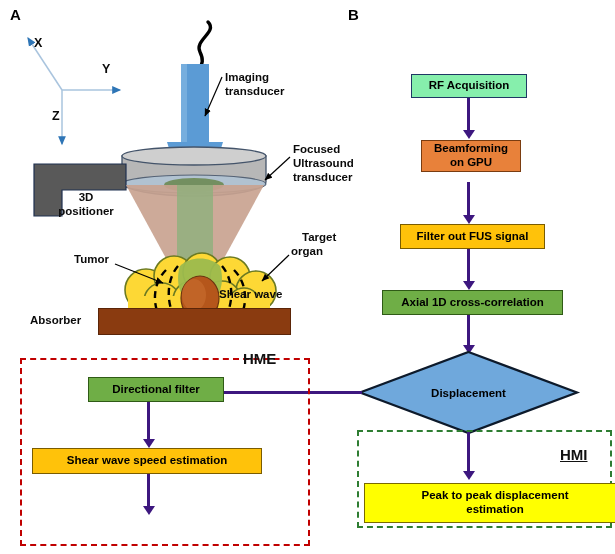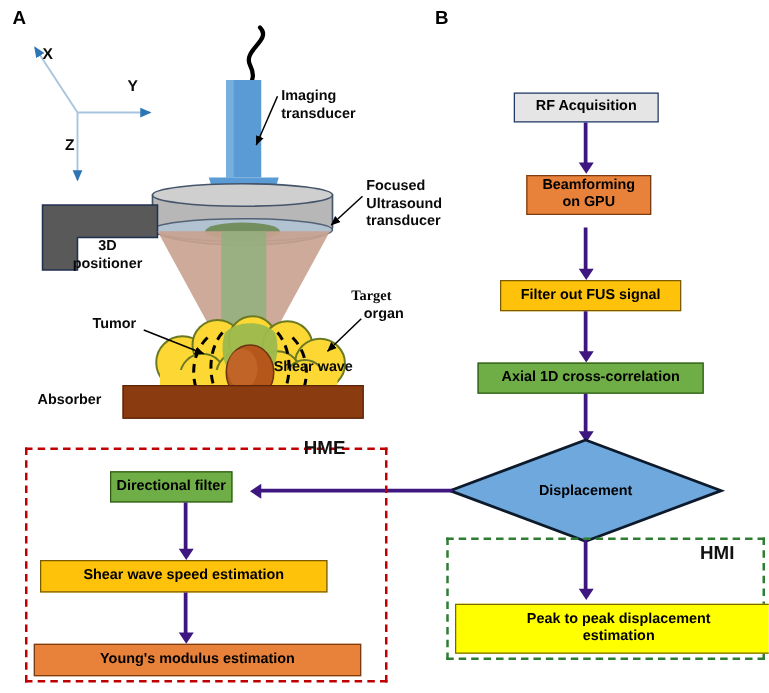--- a/index.html
+++ b/index.html
@@ -7,21 +7,21 @@
        font-family:"Liberation Sans",sans-serif;color:#000;}
   .stage{position:absolute;left:0;top:0;width:615px;height:554px;}
   .abs{position:absolute;}
   .panel-letter{font-size:15px;font-weight:bold;letter-spacing:0;}
   .lbl{font-size:11.5px;font-weight:bold;line-height:1.22;color:#0a0a0a;}
   .lbl.center{text-align:center;}
   
   .fbox{position:absolute;display:flex;align-items:center;justify-content:center;
         text-align:center;font-size:11.5px;font-weight:bold;line-height:1.18;
         box-sizing:border-box;}
-  .fbox.blue{background:#e5e5e5;border:1.4px solid #1f3864;}
+  .fbox.blue{background:#86efac;border:1.4px solid #1f3864;}
   .fbox.orange{background:#e8813a;border:1.4px solid #7a3c10;}
   .fbox.gold{background:#ffc20a;border:1.4px solid #7a5c00;}
   .fbox.green{background:#6fae46;border:1.4px solid #2f5b16;}
   .fbox.yellow{background:#ffff00;border:1.4px solid #7a6a00;}
   .fbox.greenlt{background:#6fae46;border:1.4px solid #2f5b16;}
   
   .diamond{position:absolute;}
   .diamond svg{display:block;}
   .diamond .dtext{position:absolute;left:0;top:0;width:100%;height:100%;
       display:flex;align-items:center;justify-content:center;
@@ -140,21 +140,21 @@
 
   <div class="abs lbl" style="left:225px;top:70px;">Imaging</div>
   <div class="abs lbl" style="left:225px;top:84px;">transducer</div>
 
   <div class="abs lbl" style="left:293px;top:142px;">Focused</div>
   <div class="abs lbl" style="left:293px;top:156px;">Ultrasound</div>
   <div class="abs lbl" style="left:293px;top:170px;">transducer</div>
 
   <div class="abs lbl" style="left:74px;top:252px;">Tumor</div>
 
-  <div class="abs lbl" style="left:281px;top:230px;font-family:Liberation Serif, serif;">Target</div>
+  <div class="abs lbl" style="left:302px;top:230px;">Target</div>
   <div class="abs lbl" style="left:291px;top:244px;">organ</div>
 
   <div class="abs lbl" style="left:219px;top:287px;">Shear wave</div>
 
   <div class="fbox blue" style="left:411px;top:74px;width:116px;height:24px;">
     <span>RF Acquisition</span>
   </div>
   <div class="arrowv" style="left:467px;top:98px;height:36px;"></div>
   <div class="headd" style="left:462.7px;top:130px;"></div>
 
@@ -186,37 +186,34 @@
 
   <div class="arrowv" style="left:467px;top:432px;height:43px;"></div>
   <div class="headd" style="left:462.7px;top:471px;"></div>
 
   <div class="arrowh" style="left:207px;top:391px;width:155px;"></div>
   <div class="headl" style="left:200px;top:386.7px;"></div>
 
   <div class="dashgroup red" style="left:20px;top:358px;width:290px;height:188px;"></div>
   <div class="grouplabel" style="left:243px;top:350px;">HME</div>
 
-  <div class="fbox greenlt" style="left:88px;top:377px;width:98px;height:25px;">
+  <div class="fbox greenlt" style="left:88px;top:377px;width:136px;height:25px;">
     <span>Directional filter</span>
   </div>
   <div class="arrowv" style="left:147px;top:402px;height:41px;"></div>
   <div class="headd" style="left:142.7px;top:439px;"></div>
 
   <div class="fbox gold" style="left:32px;top:448px;width:230px;height:26px;">
     <span>Shear wave speed estimation</span>
   </div>
   <div class="arrowv" style="left:147px;top:474px;height:36px;"></div>
   <div class="headd" style="left:142.7px;top:506px;"></div>
 
-  <div class="fbox orange" style="left:27px;top:515px;width:262px;height:26px;">
-    <span>Young's modulus estimation</span>
-  </div>
 
   <div class="dashgroup green" style="left:357px;top:430px;width:255px;height:98px;"></div>
-  <div class="grouplabel" style="left:560px;top:434px;">HMI</div>
+  <div class="grouplabel" style="left:560px;top:446px;text-decoration:underline;">HMI</div>
 
   <div class="fbox yellow" style="left:364px;top:483px;width:262px;height:40px;flex-direction:column;">
     <span>Peak to peak displacement</span>
     <span>estimation</span>
   </div>
 
 </div>
 
 </body></html>

